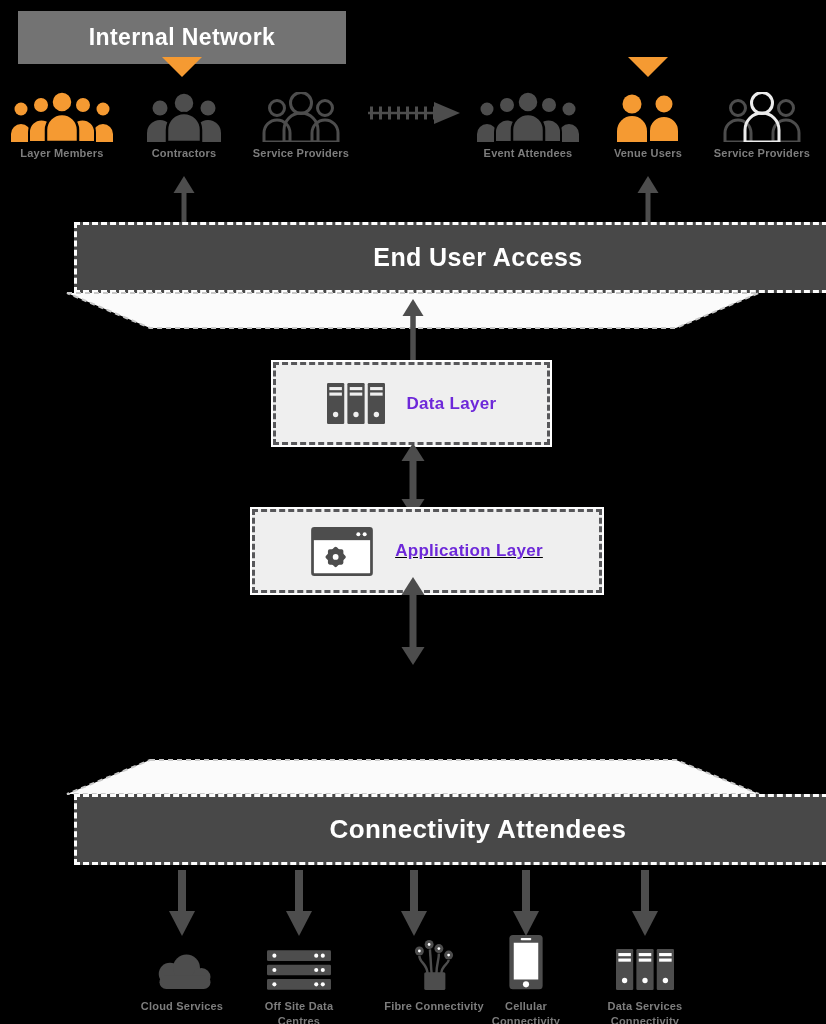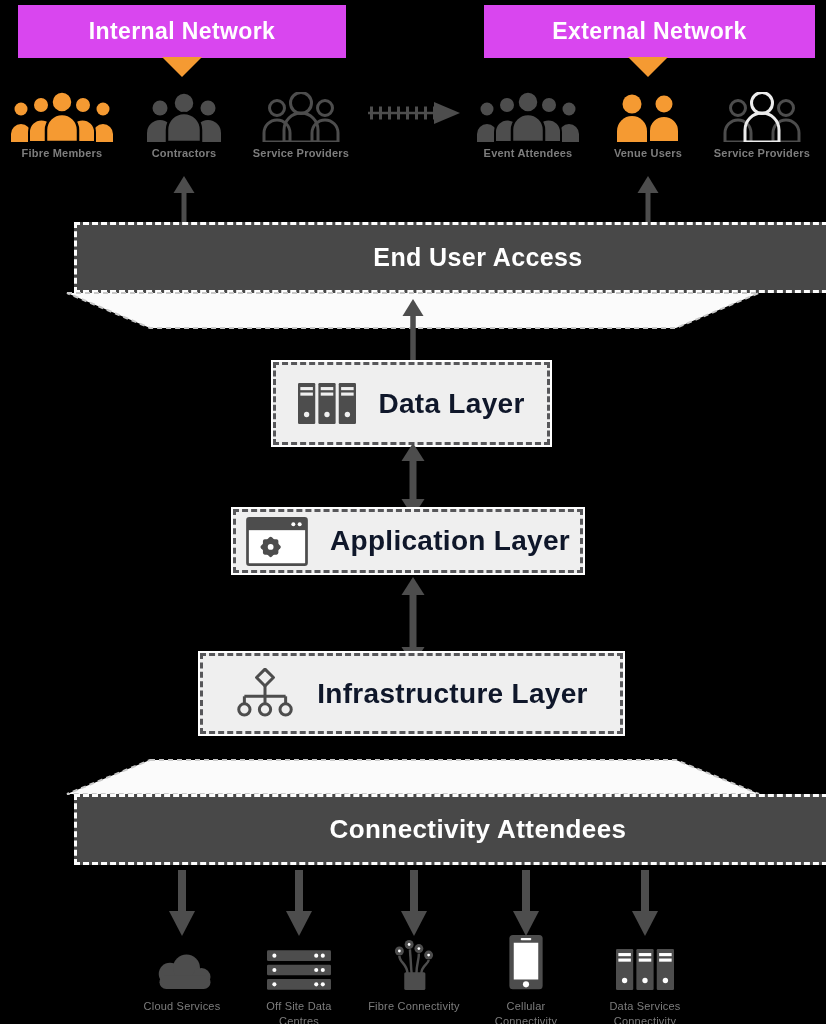--- a/index.html
+++ b/index.html
@@ -1,56 +1,53 @@
 <!DOCTYPE html>
 <html><head>
 <meta charset="utf-8">
 <style>
   html,body{margin:0;padding:0;background:#000;}
   .stage{position:relative;width:826px;height:1024px;background:#000;overflow:hidden;
          font-family:"Liberation Sans",sans-serif;}
-  .banner{position:absolute;top:5px;height:53px;background:#d946ef;display:flex;
+  .banner{position:absolute;top:11px;height:53px;background:#737373;display:flex;
           align-items:center;justify-content:center;color:#fff;font-size:23px;
           font-weight:bold;letter-spacing:.4px;}
   .banner-pointer{position:absolute;top:57px;width:0;height:0;
           border-left:20px solid transparent;border-right:20px solid transparent;
           border-top:20px solid #F59A32;}
   .ugroup{position:absolute;top:90px;width:130px;display:flex;flex-direction:column;
           align-items:center;}
   .gicon{height:52px;display:flex;align-items:flex-end;justify-content:center;}
   .glabel{margin-top:5px;font-size:11px;font-weight:bold;color:#7D7D7D;
           white-space:nowrap;text-align:center;letter-spacing:.2px;}
   .orange{color:#F59A32;} .darkgrey{color:#4D4D4D;} .whiteout{color:#ECECEC;}
   .arrow{position:absolute;color:#4D4D4D;}
   .bar{position:absolute;left:74px;width:808px;background:#484848;
        border:3px dashed #FDFDFD;box-sizing:border-box;display:flex;align-items:center;
        justify-content:center;color:#fff;font-weight:bold;letter-spacing:.4px;}
   .trap{position:absolute;left:65px;width:696px;}
   .layerbox{position:absolute;background:#EFEFEF;border:3px dashed #57575A;
        box-shadow:0 0 0 2px #fff;box-sizing:border-box;display:flex;align-items:center;
        justify-content:center;gap:22px;}
-  .layerbox .ltitle{font-size:28px;font-weight:bold;color:#0f172a;letter-spacing:.3px;}
+  .layerbox .ltitle{font-size:17px;font-weight:bold;color:#6d28d9;letter-spacing:.3px;}
   .licon{color:#4D4D4D;display:flex;align-items:center;}
   .svc{position:absolute;width:120px;display:flex;flex-direction:column;align-items:center;}
   .sicon{height:52px;display:flex;align-items:flex-end;justify-content:center;color:#4D4D4D;}
-  .slabel{margin-top:9px;font-size:11px;font-weight:normal;color:#7D7D7D;text-align:center;
+  .slabel{margin-top:9px;font-size:11px;font-weight:bold;color:#7D7D7D;text-align:center;
           line-height:1.35;max-width:100px;letter-spacing:.2px;}
 </style>
 </head>
 <body>
 
 <div class="stage">
 
   <div class="banner" style="left:18px;width:328px;">
     <span>Internal Network</span>
   </div>
   <div class="banner-pointer" style="left:162px;"></div>
-  <div class="banner" style="left:484px;width:331px;">
-    <span>External Network</span>
-  </div>
   <div class="banner-pointer" style="left:628px;"></div>
 
   <div class="ugroup" style="left:-3px;">
     <div class="gicon orange">
       <svg width="104" height="50" viewBox="0 0 104 50" fill="currentColor">
         <circle cx="11" cy="17" r="6.5"></circle>
           <path d="M1,50 v-8 a10,10 0 0 1 20,0 v8 z"></path>
         <circle cx="93" cy="17" r="6.5"></circle>
           <path d="M83,50 v-8 a10,10 0 0 1 20,0 v8 z"></path>
         <g stroke="#000" stroke-width="2">
@@ -60,21 +57,21 @@
         <g stroke="#000" stroke-width="2">
             <circle cx="73" cy="13" r="8"></circle>
             <path d="M60,50 v-10 a12.5,12.5 0 0 1 25,0 v10 z"></path>
           </g>
         <g stroke="#000" stroke-width="2.5">
             <circle cx="52" cy="10" r="10.5"></circle>
             <path d="M36,50 v-12 a16,16 0 0 1 32,0 v12 z"></path>
           </g>
       </svg>
     </div>
-    <div class="glabel">Fibre Members</div>
+    <div class="glabel">Layer Members</div>
   </div>
 
   <div class="ugroup" style="left:119px;">
     <div class="gicon darkgrey">
       <svg width="78" height="50" viewBox="0 0 78 50" fill="currentColor">
         <circle cx="15" cy="16" r="7.5"></circle>
           <path d="M2,50 v-9 a13,13 0 0 1 26,0 v9 z"></path>
         <circle cx="63" cy="16" r="7.5"></circle>
           <path d="M50,50 v-9 a13,13 0 0 1 26,0 v9 z"></path>
         <g stroke="#000" stroke-width="2.5">
@@ -210,21 +207,21 @@
     </span>
     <span class="ltitle">Data Layer</span>
   </div>
 
   <svg class="arrow" style="left:400px;top:443px;" width="26" height="74" viewBox="0 0 26 74">
     <line x1="13" y1="14" x2="13" y2="60" stroke="currentColor" stroke-width="7"></line>
     <polygon points="13,0 24.5,18 1.5,18" fill="currentColor"></polygon>
     <polygon points="13,74 24.5,56 1.5,56" fill="currentColor"></polygon>
   </svg>
 
-  <div class="layerbox" style="left:233px;top:509px;width:350px;height:64px;">
+  <div class="layerbox" style="left:252px;top:509px;width:350px;height:84px;text-decoration:underline;">
     <span class="licon">
       <svg width="62" height="49" viewBox="0 0 68 54">
         <rect x="1.5" y="1.5" width="65" height="51" rx="2" fill="#FFFFFF" stroke="currentColor" stroke-width="3"></rect>
         <rect x="1.5" y="1.5" width="65" height="13" fill="currentColor"></rect>
         <circle cx="52" cy="8" r="2.2" fill="#FFFFFF"></circle>
           <circle cx="59" cy="8" r="2.2" fill="#FFFFFF"></circle>
         <g fill="currentColor">
           <rect x="18.5" y="24.5" width="17" height="17" rx="2"></rect>
           <rect x="18.5" y="24.5" width="17" height="17" rx="2" transform="rotate(45 27 33)"></rect>
           <circle cx="27" cy="33" r="8.5"></circle>
@@ -234,36 +231,20 @@
     </span>
     <span class="ltitle">Application Layer</span>
   </div>
 
   <svg class="arrow" style="left:400px;top:577px;" width="26" height="88" viewBox="0 0 26 88">
     <line x1="13" y1="14" x2="13" y2="74" stroke="currentColor" stroke-width="7"></line>
     <polygon points="13,0 24.5,18 1.5,18" fill="currentColor"></polygon>
     <polygon points="13,88 24.5,70 1.5,70" fill="currentColor"></polygon>
   </svg>
 
-  <div class="layerbox" style="left:200px;top:653px;width:423px;height:81px;">
-    <span class="licon">
-      <svg width="60" height="51" viewBox="0 0 64 54" fill="none" stroke="currentColor" stroke-width="3.2" stroke-linejoin="round">
-        <path d="M32,1 L41,10 L32,19 L23,10 Z"></path>
-        <line x1="32" y1="19" x2="32" y2="30"></line>
-        <line x1="10" y1="30" x2="54" y2="30"></line>
-        <line x1="10" y1="30" x2="10" y2="38"></line>
-          <line x1="32" y1="30" x2="32" y2="38"></line>
-          <line x1="54" y1="30" x2="54" y2="38"></line>
-        <circle cx="10" cy="44" r="6"></circle>
-          <circle cx="32" cy="44" r="6"></circle>
-          <circle cx="54" cy="44" r="6"></circle>
-      </svg>
-    </span>
-    <span class="ltitle">Infrastructure Layer</span>
-  </div>
 
   <svg class="trap" style="top:759px;" width="696" height="37" viewBox="0 0 696 37">
     <polygon points="85,1 611,1 694,35 2,35" fill="#FBFBFB" stroke="#C9C9C9" stroke-width="2" stroke-dasharray="5 4"></polygon>
   </svg>
   <div class="bar" style="top:794px;height:71px;font-size:26px;">
     <span>Connectivity Attendees</span>
   </div>
 
   <svg class="arrow" style="left:168px;top:870px;" width="28" height="66" viewBox="0 0 28 66">
       <line x1="14" y1="0" x2="14" y2="43" stroke="currentColor" stroke-width="8"></line>
@@ -313,21 +294,21 @@
             <circle cx="68" cy="24" r="2.5"></circle>
           <circle cx="9" cy="41.5" r="2.5"></circle>
             <circle cx="60" cy="41.5" r="2.5"></circle>
             <circle cx="68" cy="41.5" r="2.5"></circle>
         </g>
       </svg>
     </div>
     <div class="slabel">Off Site Data Centres</div>
   </div>
 
-  <div class="svc" style="left:354px;top:938px;">
+  <div class="svc" style="left:374px;top:938px;">
     <div class="sicon">
       <svg width="46" height="52" viewBox="0 0 56 64">
         <g stroke="currentColor" stroke-width="3" fill="none">
           <path d="M20,44 C20,32 10,30 10,22"></path>
             <path d="M25,44 L23,14"></path>
             <path d="M31,44 C31,32 34,28 34,19"></path>
             <path d="M37,44 C37,34 46,32 46,27"></path>
         </g>
         <rect x="16" y="42" width="26" height="22" rx="2" fill="currentColor"></rect>
         <g fill="currentColor">

